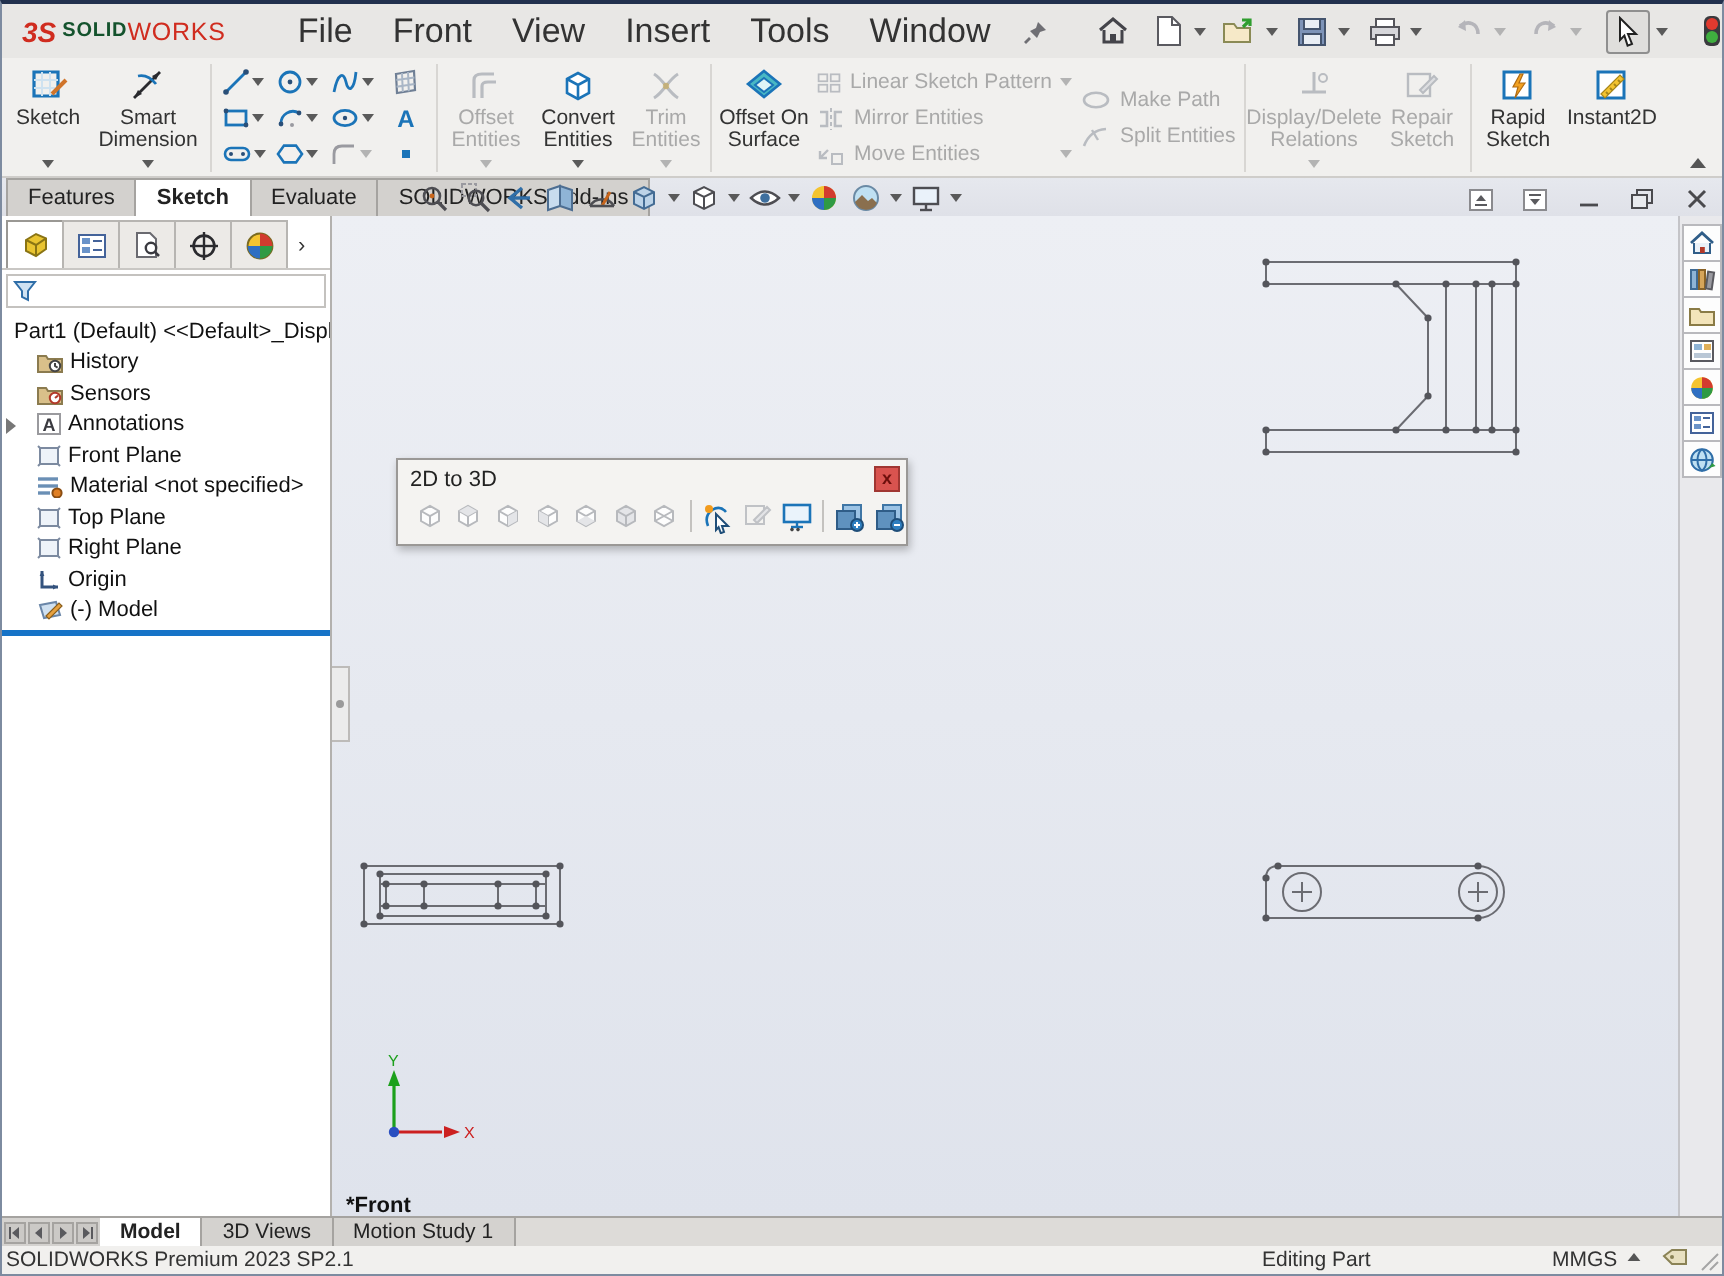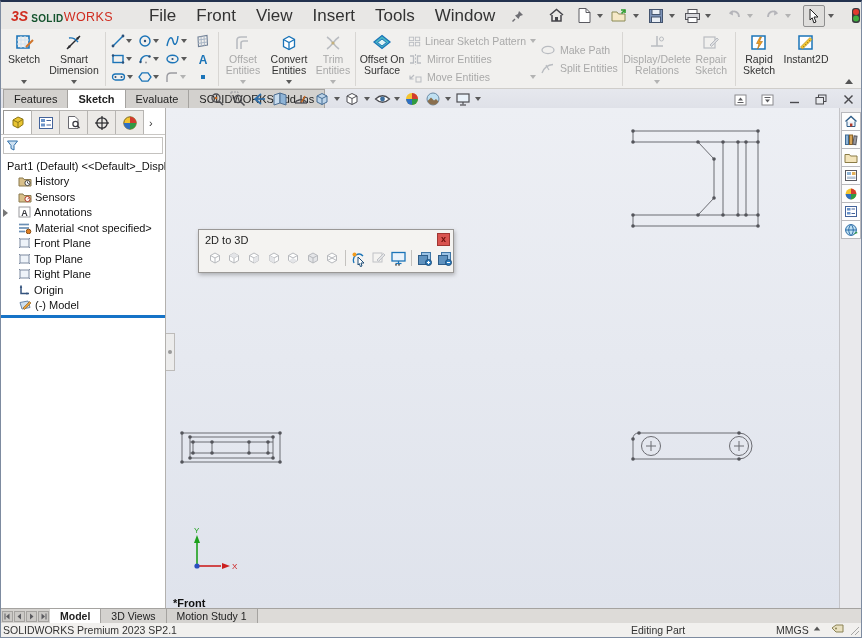--- a/index.html
+++ b/index.html
@@ -1,21 +1,21 @@
 <!DOCTYPE html>
 <html><head>
 <meta charset="utf-8">
 <style>
   *{box-sizing:border-box;margin:0;padding:0}
   html,body{width:862px;height:638px;overflow:hidden}
   body{font-family:"Liberation Sans","DejaVu Sans",sans-serif;font-size:11px;color:#222;cursor:default}
   .win{position:relative;width:862px;height:638px;background:#e8e7e5;border:1px solid #7d8ba0;border-top:2px solid #22314e;display:flex;flex-direction:column}
   
   .titlebar{height:27px;display:flex;align-items:center;background:#e8e7e5;padding:0 4px;flex:0 0 auto}
-  .logo{display:flex;align-items:flex-end;margin-left:6px;white-space:nowrap}
+  .logo{display:flex;align-items:center;margin-left:6px;white-space:nowrap}
   .logo .g{color:#d02c1f;font-style:italic;font-weight:bold;font-size:14px;margin-right:3px}
   .logo .b{color:#14532d;font-weight:bold;font-size:10px;letter-spacing:.4px}
   .logo .l{color:#d02c1f;font-size:12.5px;letter-spacing:.4px}
   .menus{display:flex;margin-left:26px}
   .menu{padding:4px 10px;font-size:17px;color:#333}
   .tbtn{width:22px;height:22px;display:flex;align-items:center;justify-content:center;flex:0 0 auto}
   .tgrp{display:flex;align-items:center;margin-left:4px}
   .caret{display:inline-block;width:0;height:0;border-left:3px solid transparent;border-right:3px solid transparent;border-top:4px solid #5a5a5a}
   .caret.dis{border-top-color:#b3b3b3}
   .caretup{display:inline-block;width:0;height:0;border-left:4px solid transparent;border-right:4px solid transparent;border-bottom:5px solid #555}
@@ -651,34 +651,34 @@
         </div>
         <div class="trow">
           <span class="tw"></span>
           <svg width="13" height="12" viewBox="0 0 13 12">
               <rect x="1" y="1" width="11" height="10" fill="#fff" stroke="#9a9a9e"></rect>
               <text x="6.5" y="9.5" text-anchor="middle" font-size="9" font-weight="bold" fill="#3a3a40">A</text>
             </svg>
           <span class="tlabel">Annotations</span>
         </div>
         <div class="trow">
+          <svg width="13" height="12" viewBox="0 0 13 12">
+              <rect x="2" y="2" width="9" height="8" fill="#eef3f9" stroke="#7c8aa0"></rect>
+              <path d="M2 2 l-1 -1 M11 2 l1 -1 M2 10 l-1 1 M11 10 l1 1" stroke="#7c8aa0"></path>
+            </svg>
+          <span class="tlabel">Front Plane</span>
+        </div>
+        <div class="trow">
           <svg width="14" height="12" viewBox="0 0 14 12">
               <line x1="1" y1="2.5" x2="11" y2="2.5" stroke="#6a8fb5" stroke-width="1.7"></line>
               <line x1="1" y1="6" x2="11" y2="6" stroke="#6a8fb5" stroke-width="1.7"></line>
               <line x1="1" y1="9.5" x2="7" y2="9.5" stroke="#6a8fb5" stroke-width="1.7"></line>
               <circle cx="10.5" cy="9.5" r="2.3" fill="#e07f23" stroke="#8a4d12"></circle>
             </svg>
           <span class="tlabel">Material &lt;not specified&gt;</span>
-        </div>
-        <div class="trow">
-          <svg width="13" height="12" viewBox="0 0 13 12">
-              <rect x="2" y="2" width="9" height="8" fill="#eef3f9" stroke="#7c8aa0"></rect>
-              <path d="M2 2 l-1 -1 M11 2 l1 -1 M2 10 l-1 1 M11 10 l1 1" stroke="#7c8aa0"></path>
-            </svg>
-          <span class="tlabel">Front Plane</span>
         </div>
         <div class="trow">
           <svg width="13" height="12" viewBox="0 0 13 12">
               <rect x="2" y="2" width="9" height="8" fill="#eef3f9" stroke="#7c8aa0"></rect>
               <path d="M2 2 l-1 -1 M11 2 l1 -1 M2 10 l-1 1 M11 10 l1 1" stroke="#7c8aa0"></path>
             </svg>
           <span class="tlabel">Top Plane</span>
         </div>
         <div class="trow">
           <svg width="13" height="12" viewBox="0 0 13 12">

